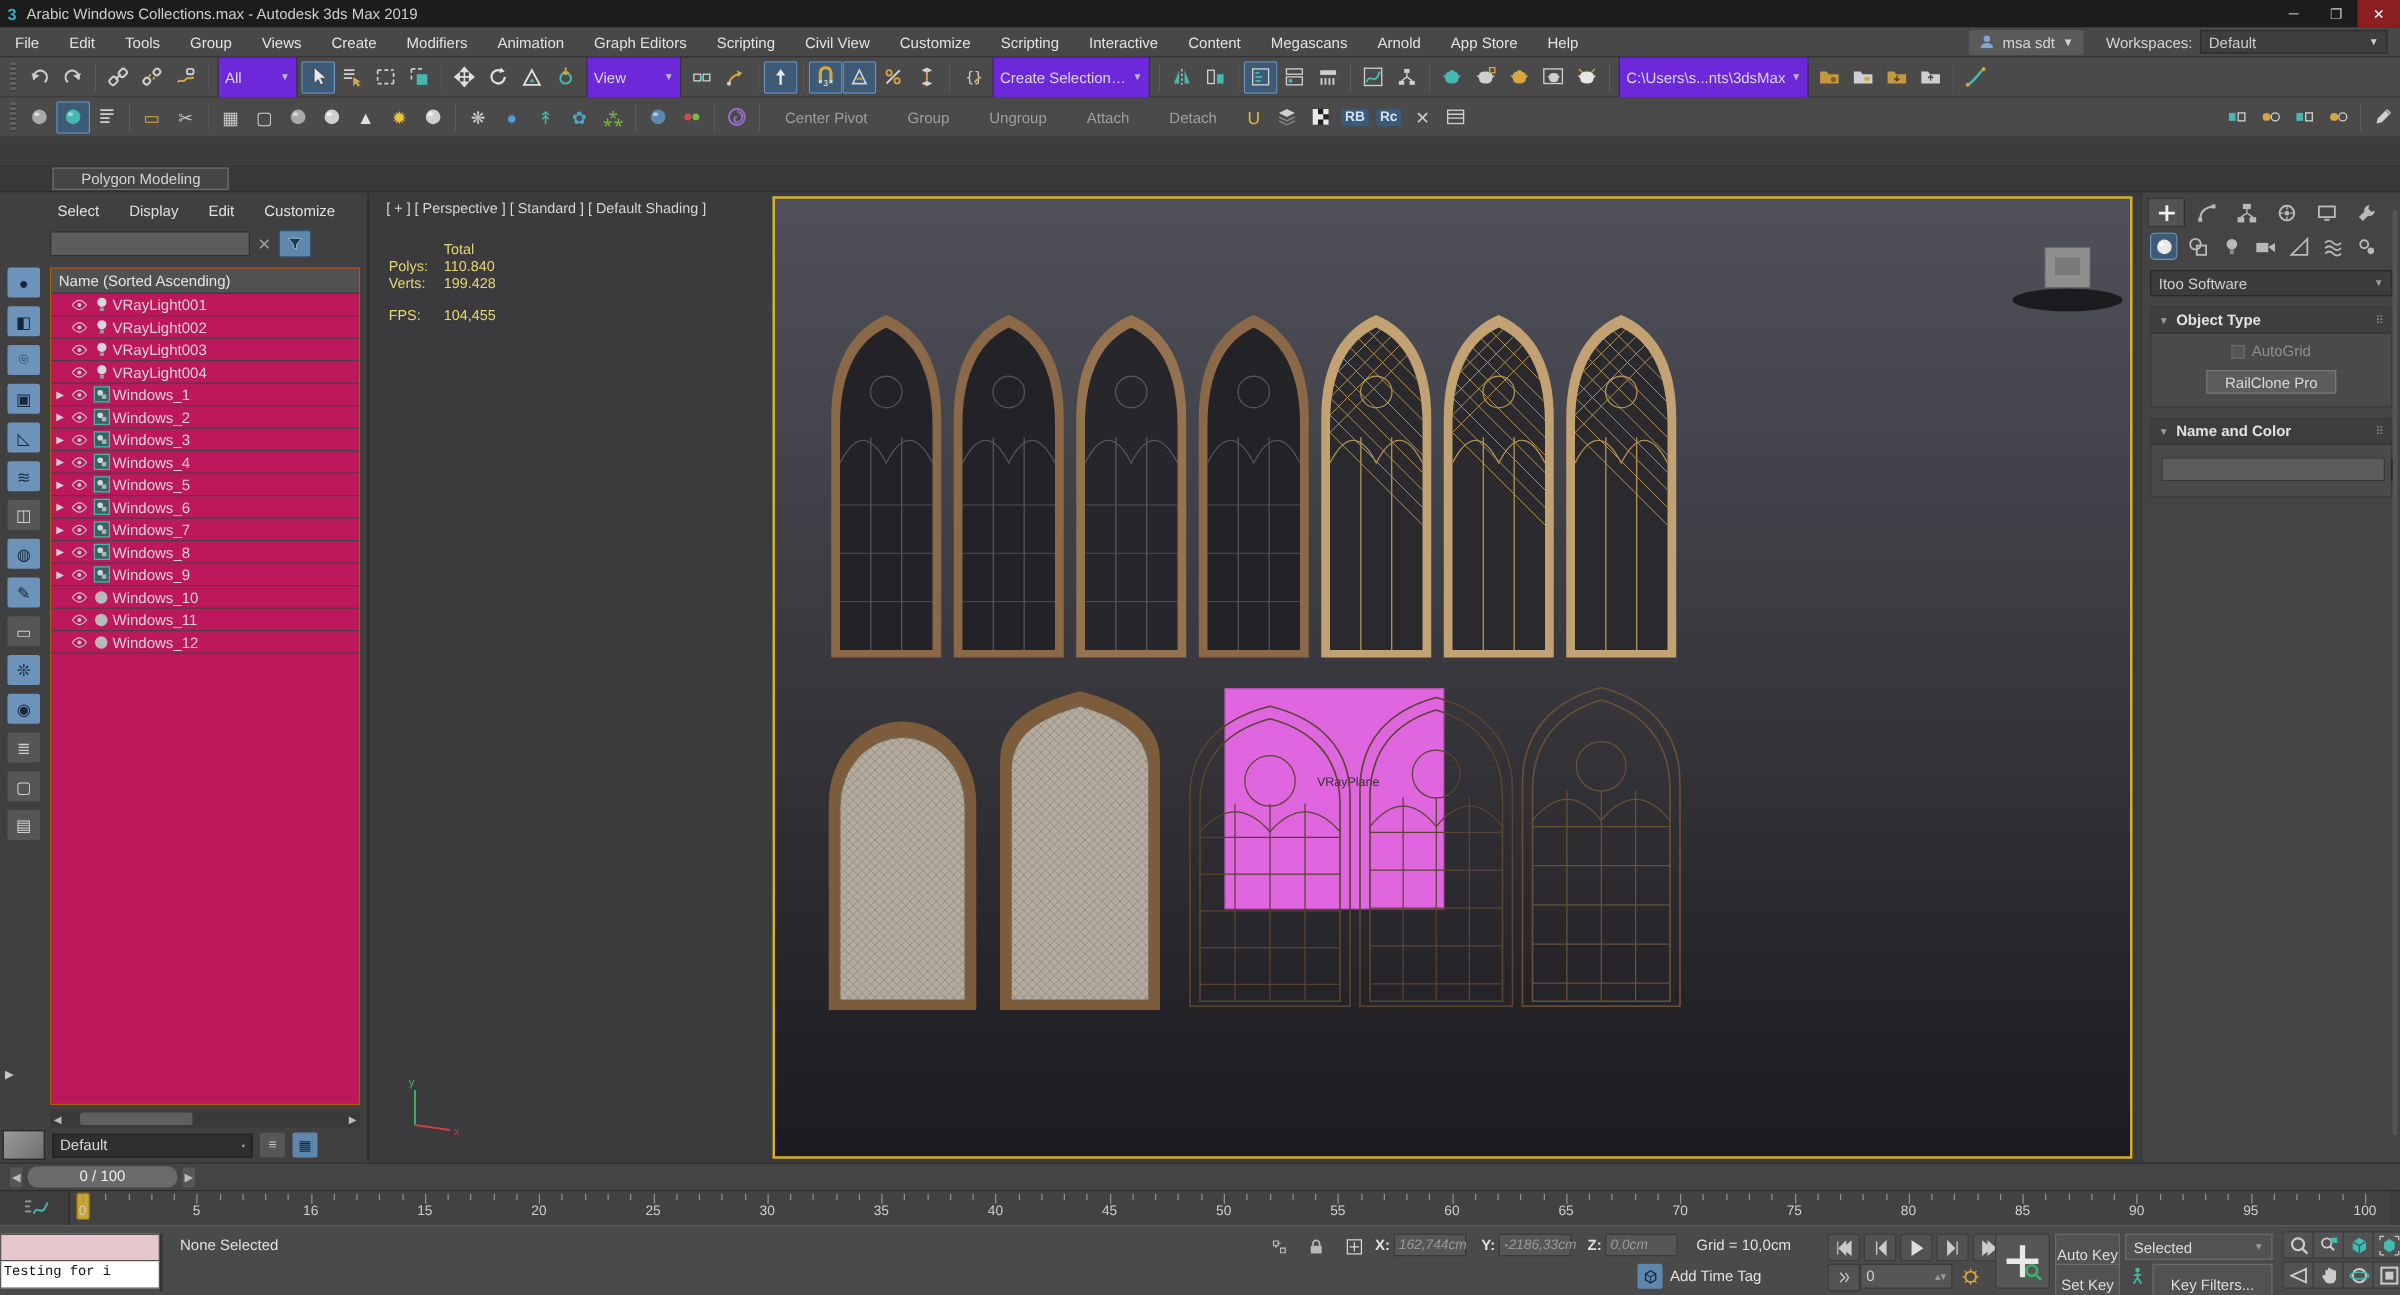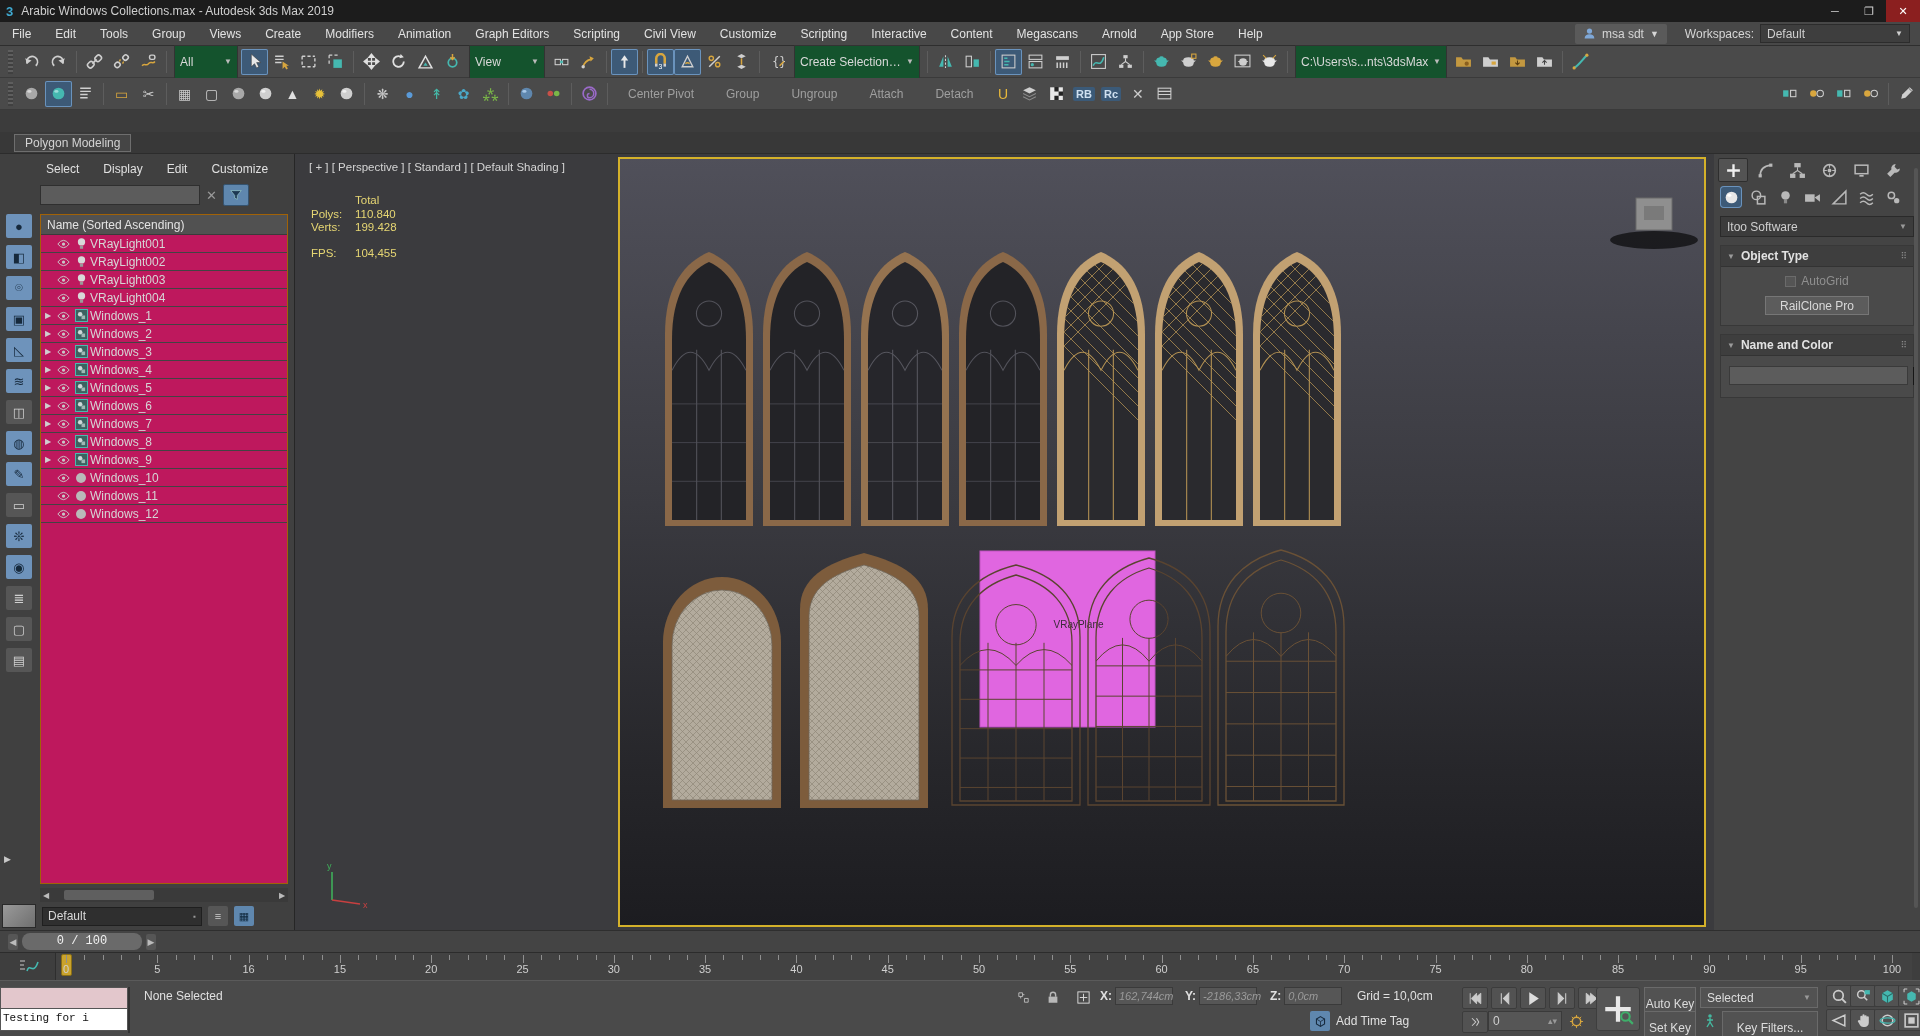--- a/index.html
+++ b/index.html
@@ -26,34 +26,34 @@
 
   
   .toolbar { position:absolute; left:0; width:1920px; background:#4a4a4a; display:flex; align-items:center; border-bottom:1px solid #3a3a3a; padding-left:8px; }
   #toolbar-main { top:46px; height:32px; }
   #toolbar-second { top:78px; height:32px; }
   .tb-handle { width:5px; height:24px; margin-right:5px;
     background:repeating-linear-gradient(180deg,#5e5e5e 0 2px,#404040 2px 4px); }
   .icon-btn { width:27px; height:26px; display:flex; align-items:center; justify-content:center; border-radius:2px; flex:none; }
   .icon-btn.active { background:#3d5a77; box-shadow:inset 0 0 0 1px #6a93bd; }
   .tb-sep { width:1px; height:22px; background:#333; border-right:1px solid #5d5d5d; margin:0 4px; flex:none; }
-  .tb-dd { height:21px; background:#14532d; border:1px solid #333; display:flex; align-items:center;
+  .tb-dd { height:21px; background:#6d28d9; border:1px solid #333; display:flex; align-items:center;
     justify-content:space-between; padding:16px 5px; margin:0 3px; color:#d9d9d9; flex:none; overflow:hidden; white-space:nowrap; }
   .tb-dd .caret { font-size:8px; color:#bbb; margin-left:4px; }
   .tb-text-btn { color:#9f9f9f; padding:0 16px; flex:none; }
   .txtic { font-weight:bold; font-size:11px; color:#cfe0f0; background:#3b5a78; border-radius:2px; padding:1px 3px; }
   .spacer { flex:1; }
 
   
   #ribbon-tabs { position:absolute; left:0; top:110px; width:1920px; height:22px; background:#3f3f3f; display:flex; align-items:flex-end; padding-left:14px; border-bottom:1px solid #2f2f2f; }
   .ribbon-tab { padding:3px 26px; color:#c9c9c9; }
   .ribbon-tab.active { background:#5a5a5a; color:#f0f0f0; border:1px solid #6c6c6c; border-bottom:none; }
   #ribbon-media { margin-left:18px; margin-bottom:3px; background:#2e2e2e; border-radius:2px; padding:1px 6px; color:#ddd; font-size:9px; }
   #ribbon-panel-row { position:absolute; left:0; top:132px; width:1920px; height:22px; background:#383838; display:flex; align-items:center; padding-left:14px; border-bottom:1px solid #2c2c2c; }
-  #poly-modeling { border:1px solid #6e6e6e; background:#454545; color:#d3d3d3; padding:1px 10px; }
+  #poly-modeling { border:1px solid #6e6e6e; background:#454545; color:#d3d3d3; padding:1px 22px;margin-left:28px; }
 
   
   #explorer { position:absolute; left:0; top:154px; width:295px; height:776px; background:#404040; border-right:1px solid #262626; }
   #explorer-menus { display:flex; gap:4px; padding:6px 0 4px 36px; }
   .exp-menu { padding:2px 10px; color:#e0e0e0; }
   #exp-search-row { display:flex; align-items:center; margin:2px 0 6px 40px; gap:6px; }
   #exp-search { width:160px; height:20px; background:#5c5c5c; border:1px solid #2f2f2f; }
   #exp-clear { color:#9a9a9a; font-size:13px; }
   #exp-filter-btn { width:26px; height:22px; background:#5f87ae; border:1px solid #35536f; display:flex; align-items:center; justify-content:center; border-radius:2px; }
   #exp-strip { position:absolute; left:6px; top:60px; width:28px; display:flex; flex-direction:column; gap:7px; }
@@ -104,21 +104,21 @@
   #autogrid-box { width:11px; height:11px; background:#555; border:1px solid #6b6b6b; }
   #railclone-btn { display:block; margin:4px auto 10px auto; width:104px; height:19px; background:#5c5c5c; border:1px solid #767676; color:#d8d8d8; text-align:center; line-height:18px; }
   #namecolor-body { display:flex; align-items:center; gap:5px; padding:10px 8px 12px 8px; }
   #name-field { flex:1; height:19px; background:#5c5c5c; border:1px solid #3a3a3a; }
   #color-swatch { width:18px; height:18px; border:2px solid #161616; }
   #cmd-scroll { position:absolute; right:2px; top:14px; width:4px; height:740px; background:#555; border-radius:2px; }
 
   
   #timeslider-row { position:absolute; left:0; top:930px; width:1920px; height:22px; background:#444; display:flex; align-items:center; border-top:1px solid #2e2e2e; }
   #ts-left { width:10px; height:16px; margin-left:8px; color:#bbb; font-size:9px; text-align:center; background:#565656; border-radius:2px; line-height:16px;}
-  #ts-frame { width:120px; height:17px; background:#6a6a6a; border-radius:8px; margin:0 4px; color:#f0f0f0; text-align:center; line-height:17px;font-family:Liberation Mono, monospace; }
+  #ts-frame { width:120px; height:17px; background:#6a6a6a; border-radius:8px; margin:0 4px; color:#f0f0f0; text-align:center; line-height:17px; }
   #ts-right { width:10px; height:16px; color:#bbb; font-size:9px; text-align:center; background:#565656; border-radius:2px; line-height:16px;}
   #ruler-row { position:absolute; left:0; top:952px; width:1920px; height:28px; background:#3e3e3e; border-top:1px solid #2c2c2c; }
   #mini-curve-btn { position:absolute; left:18px; top:5px; }
   #ruler { position:absolute; left:55px; top:0; right:8px; height:28px; background:#424242; border-left:1px solid #2e2e2e; }
   .tick { position:absolute; top:2px; width:1px; background:#8f8f8f; }
   .tick-label { position:absolute; top:10px; transform:translateX(-50%); color:#cfcfcf; font-size:11px; }
   #playhead { position:absolute; left:6px; top:1px; width:11px; height:22px; background:#caa32c; border:1px solid #8a6f16; border-radius:2px; }
 
   
   #statusbar { position:absolute; left:0; top:980px; width:1920px; height:56px; background:#4a4a4a; border-top:1px solid #5a5a5a; }

